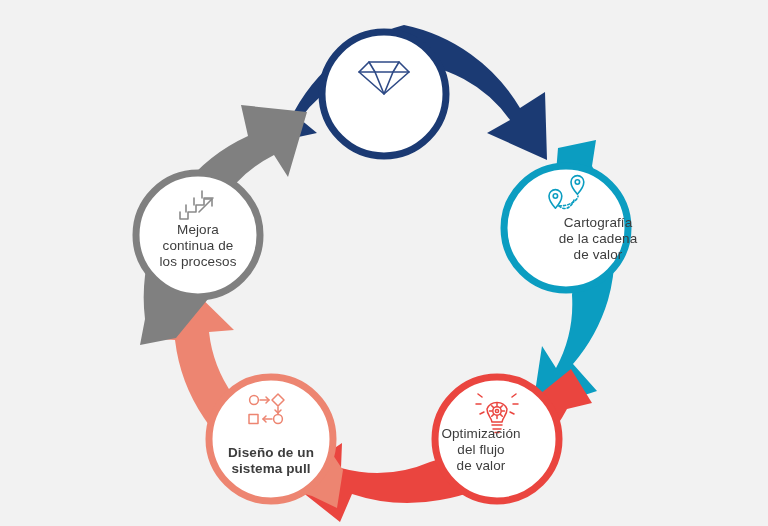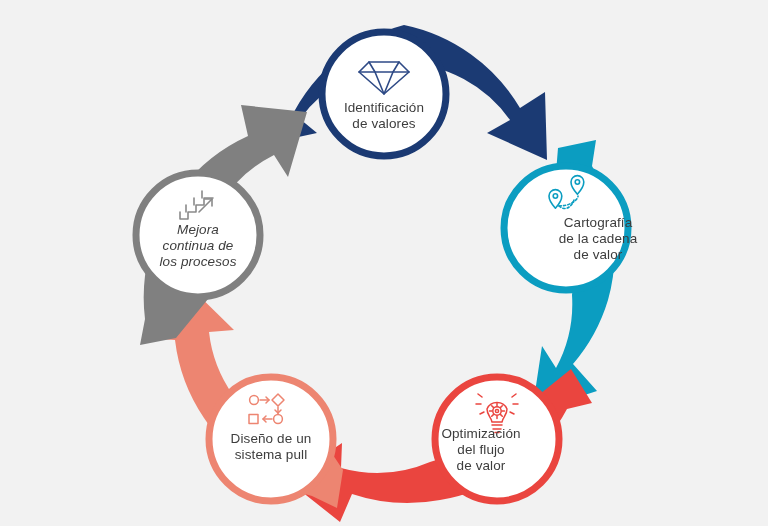--- a/index.html
+++ b/index.html
@@ -166,31 +166,29 @@
       <g fill="none" stroke="#8a8a8a" stroke-width="1.6" stroke-linejoin="round" stroke-linecap="round">
         <path d="M180 212 v7 h8 v-7 h8 v-7 h8 v-7 h9"></path>
         <path d="M186 212 v-7 M194 205 v-7 M202 198 v-7"></path>
         <path d="M199 212 l13 -13"></path>
         <path d="M205 199 h7 v7"></path>
       </g>
     </g>
 
   </svg>
 
-  <div class="node-label" style="left:384px;top:100px;width:140px;">Identificación
-de valores</div>
 
   <div class="node-label" style="left:598px;top:215px;width:140px;">Cartografía
 de la cadena
 de valor</div>
 
   <div class="node-label" style="left:481px;top:426px;width:140px;">Optimización
 del flujo
 de valor</div>
 
-  <div class="node-label" style="left:271px;top:431px;width:150px;">Diseño de un
+  <div class="node-label" style="left:271px;top:445px;width:150px;font-weight:bold;">Diseño de un
 sistema pull</div>
 
-  <div class="node-label" style="left:198px;top:222px;width:150px;font-style:italic;">Mejora
+  <div class="node-label" style="left:198px;top:222px;width:150px;">Mejora
 continua de
 los procesos</div>
 
 </div>
 
 </body></html>

